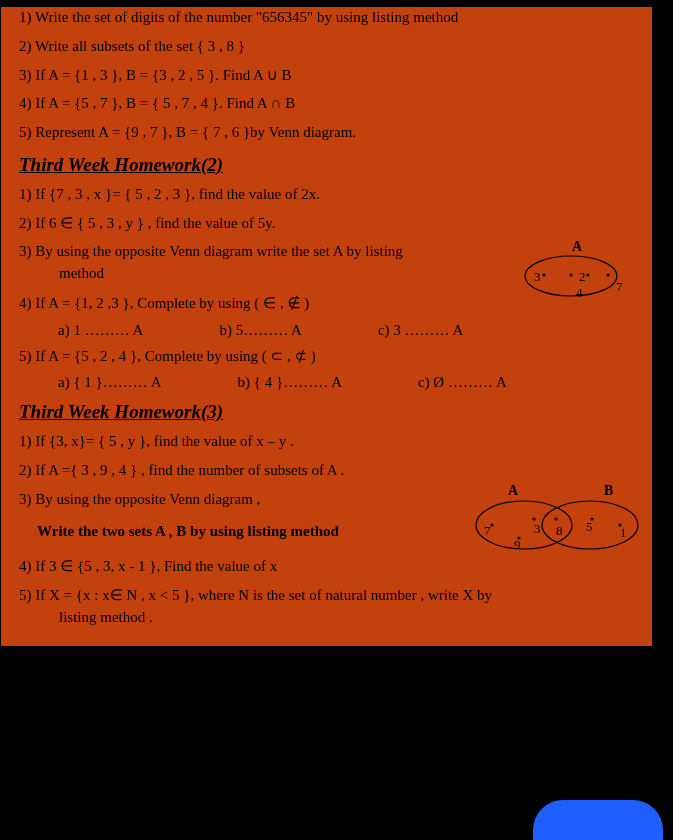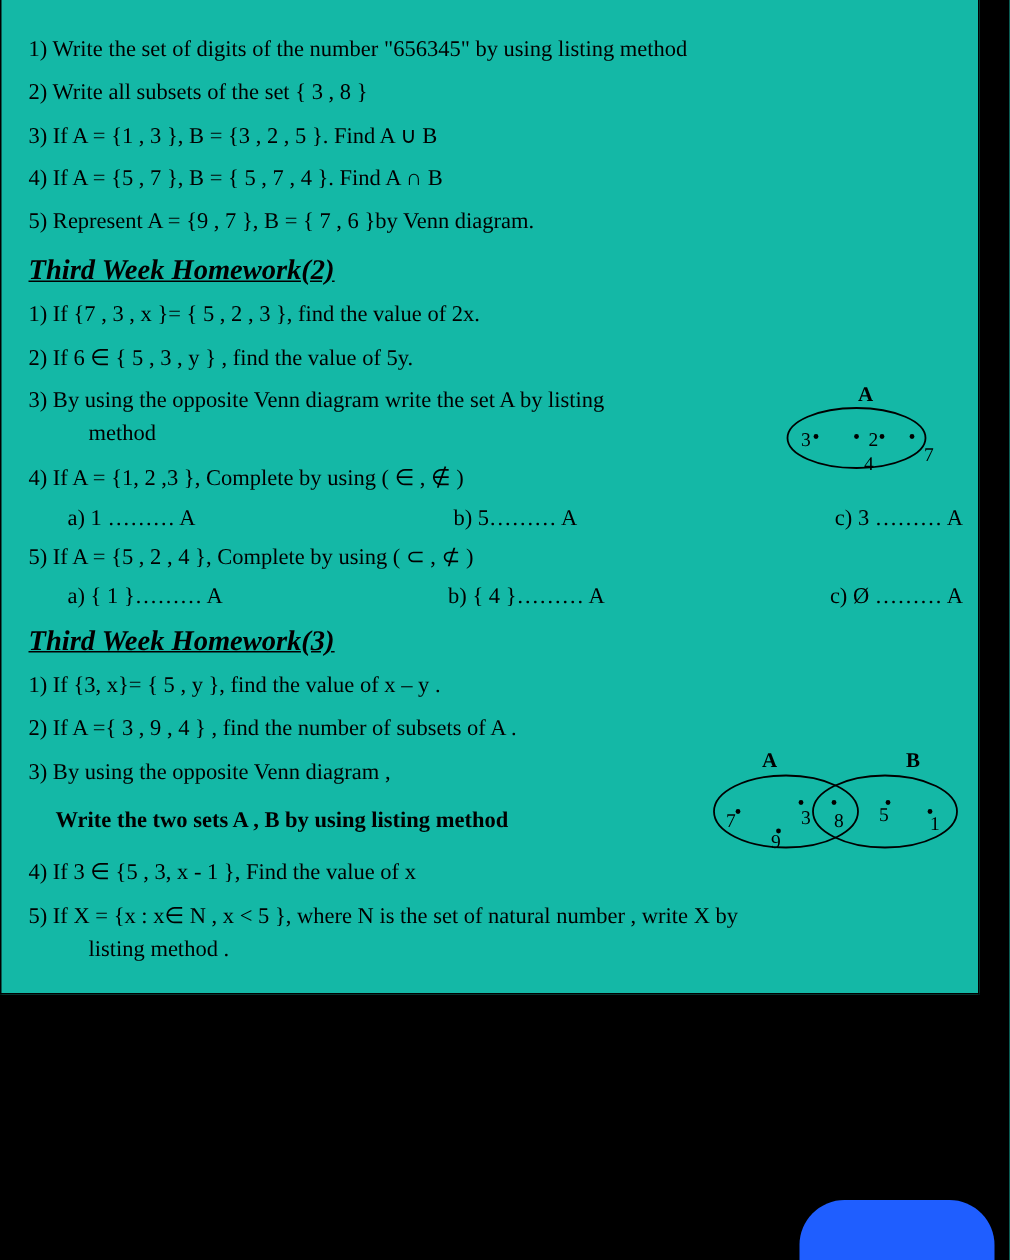--- a/index.html
+++ b/index.html
@@ -8,41 +8,41 @@
     padding: 0;
     width: 673px;
     height: 840px;
     background: #000;
     font-family: "Times New Roman", Times, serif;
     font-size: 15px;
     color: #000;
     position: relative;
   }
   .page {
-    background: #14b8a6;
+    background: #c2410c;
     width: 653px;
     margin: 0 0 0 0;
-    padding: 16px 10px 10px 18px;
+    padding: 0 10px 10px 18px;
     border: 1px solid #000;
     border-top: none;
     position: relative;
   }
   .q { margin: 7px 0 7px 0; line-height: 1.45; }
   .indent { margin-left: 40px; }
   .heading {
     text-align: left;
     margin: 10px 0 8px 0;
   }
   .heading span {
     font-weight: bold;
     font-style: italic;
     text-decoration: underline;
     font-size: 19px;
   }
-  .parts { display: flex; gap: 76px; margin-left: 26px; margin-top: 2px; justify-content: space-between; }
+  .parts { display: flex; gap: 76px; margin-left: 39px; margin-top: 2px; }
   .parts > div { white-space: nowrap; }
   svg { overflow: visible; }
   .diag1 { position: absolute; right: 6px; top: 0; }
   .diag2-wrap { position: relative; }
   .diag2 { position: absolute; right: -2px; top: -6px; }
   .fab {
     position: absolute;
     right: 10px;
     bottom: 0;
     width: 130px;

